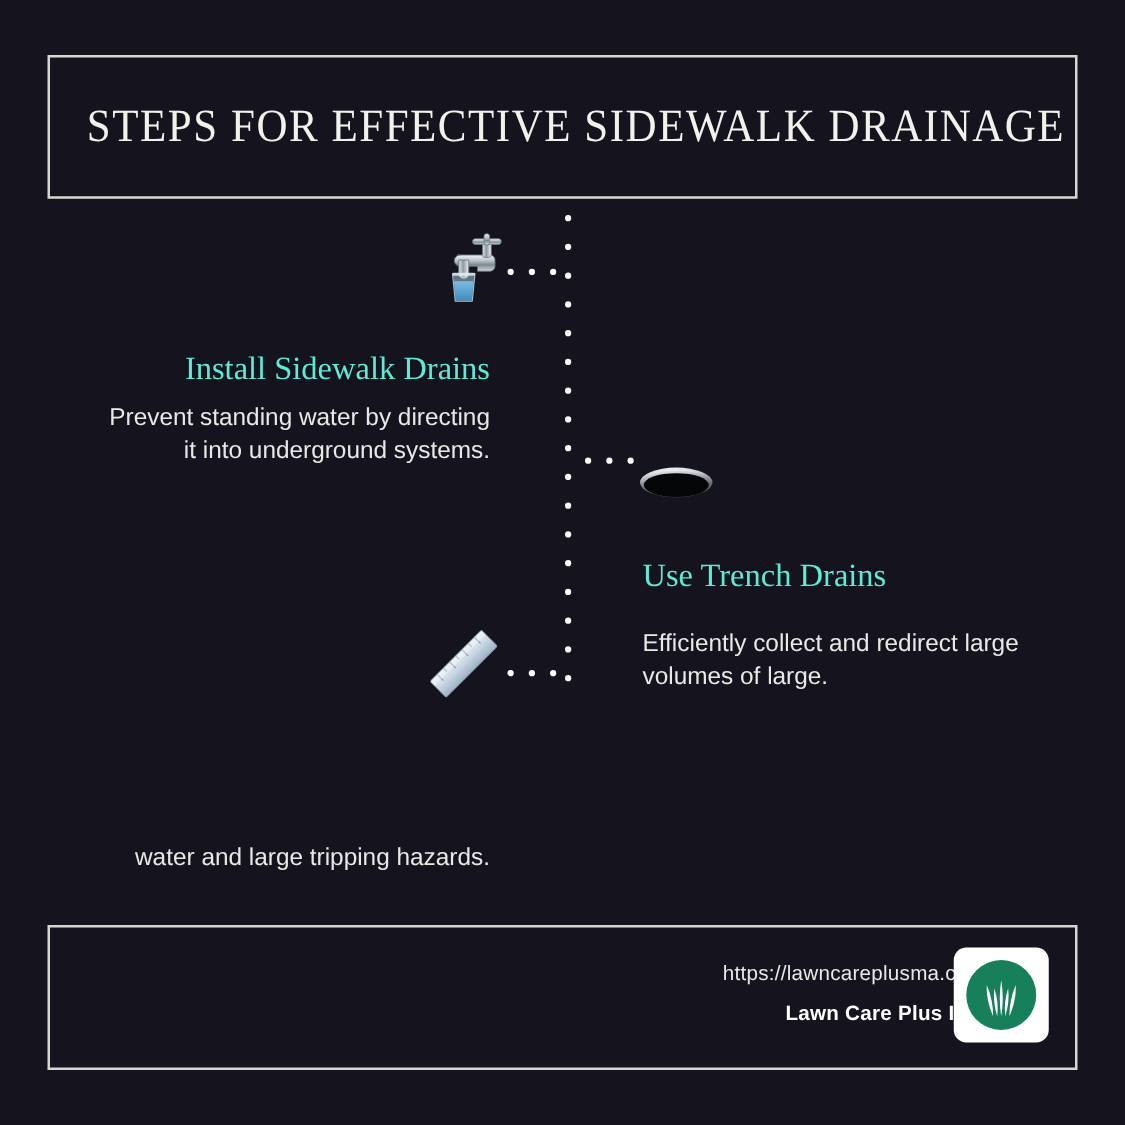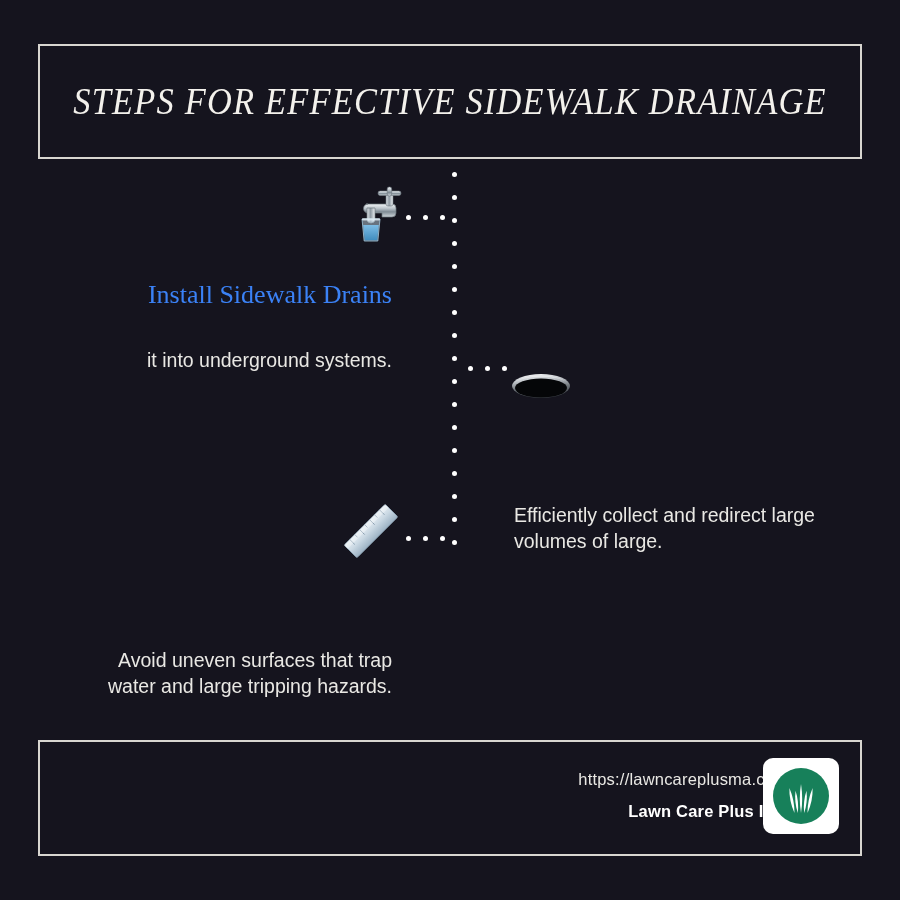--- a/index.html
+++ b/index.html
@@ -20,22 +20,20 @@
   .title-box {
     position: absolute;
     left: 38px;
     top: 44px;
     width: 824px;
     height: 115px;
     border: 2px solid #d8d6d0;
     box-sizing: border-box;
     display: flex;
     align-items: center;
-    justify-content: center;
-    font-style: italic;
   }
   .title-text {
     font-family: "Liberation Serif", "DejaVu Serif", serif;
     font-size: 37px;
     letter-spacing: 1.3px;
     color: #f3f1ec;
     text-transform: uppercase;
     transform: scaleX(0.93);
     transform-origin: center;
     white-space: nowrap;
@@ -49,21 +47,21 @@
     height: 5px;
     border-radius: 50%;
     background: #ffffff;
   }
 
   
   .step-head {
     position: absolute;
     font-family: "Liberation Serif", "DejaVu Serif", serif;
     font-size: 26px;
-    color: #3b82f6;
+    color: #5eead4;
     font-weight: 400;
     white-space: nowrap;
   }
   .step-body {
     position: absolute;
     font-family: "Liberation Sans", sans-serif;
     font-size: 19.5px;
     line-height: 26px;
     color: #e9e8e4;
     font-weight: 400;
@@ -185,39 +183,40 @@
       <rect x="26" y="5" width="23" height="4.5" rx="2.2" fill="url(#metal)" stroke="#6b757d" stroke-width="0.6"></rect>
       <rect x="35.2" y="1" width="4.5" height="9" rx="2" fill="url(#metal)" stroke="#6b757d" stroke-width="0.6"></rect>
 
       <path d="M10 33 h18 l-2.2 22 h-13.6 z" fill="#cfe7f7" fill-opacity="0.45" stroke="#9dbed3" stroke-width="0.9"></path>
       <path d="M11.2 39 h15.6 l-1.6 15.2 h-12.4 z" fill="url(#waterg)" fill-opacity="0.92"></path>
       <rect x="10" y="32.2" width="18" height="2.4" rx="1" fill="#e8f3fa" fill-opacity="0.75"></rect>
     </svg>
   </div>
   <div class="step-head align-right" style="right:508px; top:280px;">Install Sidewalk Drains</div>
   <div class="step-body align-right" style="right:508px; top:321px; width:360px;">
-    <br>
+    <span>Prevent standing water by directing</span><br>
     <span>it into underground systems.</span>
   </div>
 
   <div class="icon-wrap" style="left:510px; top:370px; width:62px; height:34px;">
     <svg width="62" height="34" viewBox="0 0 62 34">
       <defs>
         <linearGradient id="rimg" x1="0" y1="0" x2="0.2" y2="1">
           <stop offset="0%" stop-color="#ffffff"></stop>
           <stop offset="30%" stop-color="#c8ccd1"></stop>
           <stop offset="65%" stop-color="#6f757b"></stop>
           <stop offset="100%" stop-color="#3c4146"></stop>
         </linearGradient>
       </defs>
       <ellipse cx="31" cy="16" rx="29" ry="12" fill="url(#rimg)"></ellipse>
       <ellipse cx="31" cy="18" rx="26" ry="9.5" fill="#050608"></ellipse>
       <path d="M5 13 a27 10 0 0 1 52 0 a27 9 0 0 0 -52 0 z" fill="#ffffff" fill-opacity="0.45"></path>
     </svg>
   </div>
+  <div class="step-head align-left" style="left:514px; top:446px;">Use Trench Drains</div>
   <div class="step-body align-left" style="left:514px; top:486px; width:370px;margin-top:16px;">
     <span>Efficiently collect and redirect large</span><br>
     <span>volumes of large.</span>
   </div>
 
   <div class="icon-wrap" style="left:338px; top:498px; width:66px; height:66px;">
     <svg width="66" height="66" viewBox="0 0 66 66">
       <defs>
         <linearGradient id="rulerg" x1="0" y1="0" x2="1" y2="0">
           <stop offset="0%" stop-color="#e8eff5"></stop>
@@ -234,21 +233,21 @@
           <line x1="24" y1="33" x2="28" y2="33"></line>
           <line x1="24" y1="40" x2="31" y2="40"></line>
           <line x1="24" y1="47" x2="28" y2="47"></line>
           <line x1="24" y1="54" x2="31" y2="54"></line>
         </g>
         <rect x="24" y="4" width="5" height="58" fill="#ffffff" fill-opacity="0.35"></rect>
       </g>
     </svg>
   </div>
   <div class="step-body align-right" style="right:508px; top:647px; width:360px;">
-    <span>Avoid uneven surfaces that trap</span><br>
+    <br>
     <span>water and large tripping hazards.</span>
   </div>
 
   <div class="footer-box"></div>
   <div class="footer-url">https://lawncareplusma.com</div>
   <div class="footer-company">Lawn Care Plus Inc.</div>
   <div class="logo-card">
     <svg width="62" height="62" viewBox="0 0 62 62">
       <circle cx="31" cy="31" r="28" fill="#17805a"></circle>
       <g fill="#ffffff">

